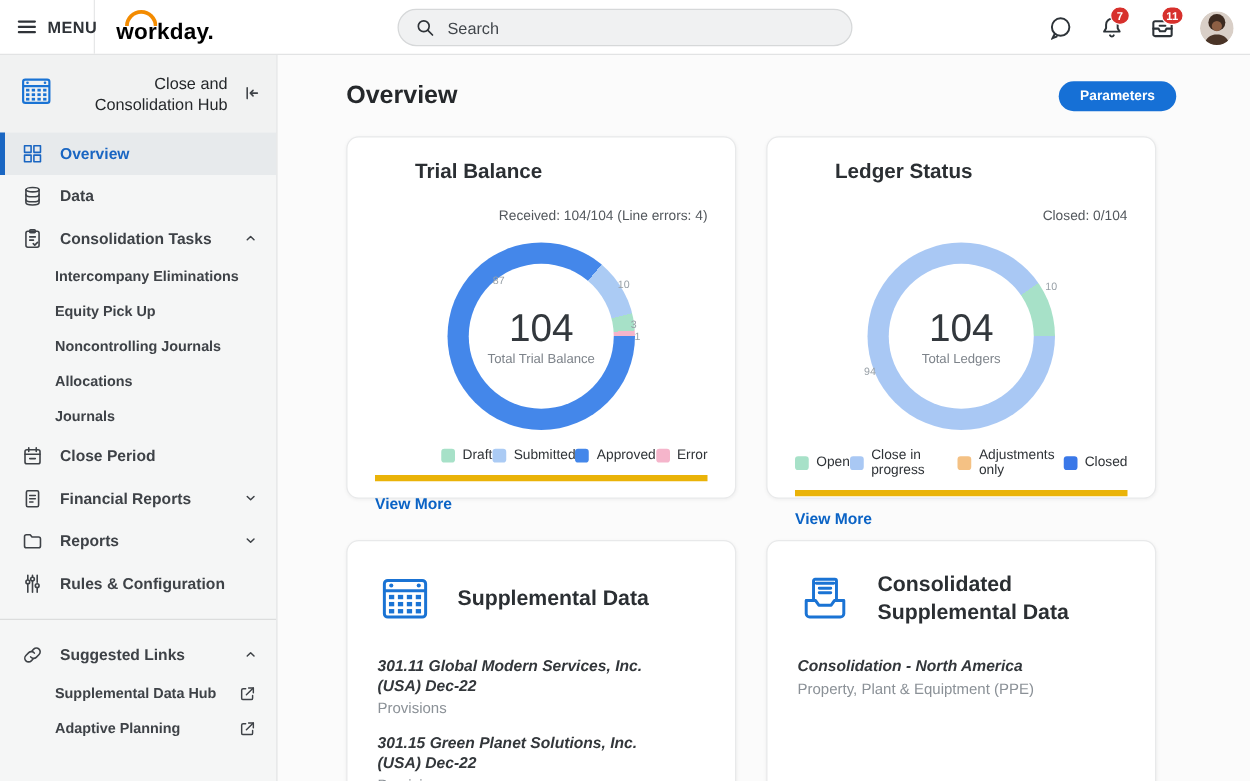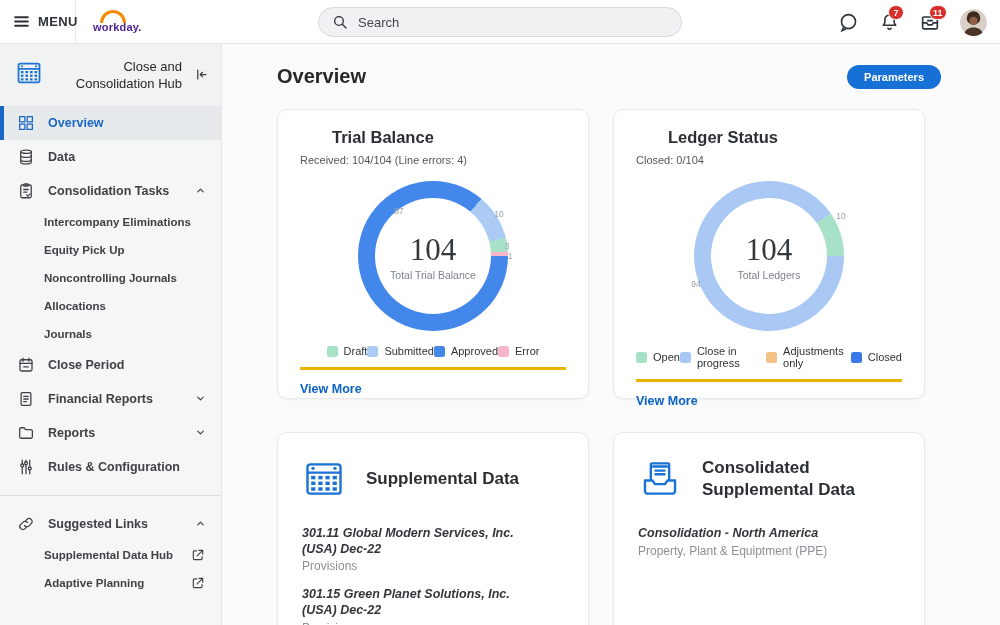--- a/index.html
+++ b/index.html
@@ -6,21 +6,21 @@
   html,body { width:1000px; height:625px; overflow:hidden; background:#fbfbfb;
     font-family:"Liberation Sans", sans-serif; color:#2b2f33; }
 
   
   .topbar { height:44px; background:#fff; border-bottom:1px solid #e2e3e4;
     display:flex; align-items:center; position:relative; z-index:5; }
   .menu-group { width:76px; height:100%; display:flex; align-items:center; gap:8px;
     padding-left:13px; border-right:1px solid #e6e7e8; cursor:pointer; }
   .menu-label { font-size:13px; font-weight:700; letter-spacing:.4px; color:#2f3338; }
   .logo { margin-left:17px; position:relative; padding-top:8px; }
-  .logo-text { font-size:11px; font-weight:700; color:#4c1d95; letter-spacing:.2px; }
+  .logo-text { font-size:18px; font-weight:700; color:#000000; letter-spacing:.2px; }
   .logo-arc { position:absolute; top:1px; left:7px; width:26px; height:13px;
     border:3px solid #f38b00; border-bottom:none; border-radius:14px 14px 0 0; }
   .search { position:absolute; left:318px; top:7px; width:364px; height:30px;
     background:#f0f1f2; border:1px solid #d6d8d9; border-radius:16px;
     display:flex; align-items:center; gap:10px; padding:0 13px; }
   .search input { border:none; outline:none; background:transparent; flex:1;
     font-size:13px; color:#2f3338; font-family:"Liberation Sans",sans-serif; }
   .search input::placeholder { color:#41464b; opacity:1; }
   .topbar-right { position:absolute; right:13px; top:0; height:44px;
     display:flex; align-items:center; gap:19px; }
@@ -63,36 +63,36 @@
   .params-btn { background:#1670d6; color:#fff; border:none; border-radius:13px;
     font-size:11px; font-weight:700; padding:6px 17px; cursor:pointer;
     font-family:"Liberation Sans",sans-serif; }
   .cards { display:grid; grid-template-columns:312px 312px; gap:33px 24px; width:648px; }
   .card { background:#fff; border:1px solid #e8e9ea; border-radius:10px;
     box-shadow:0 1px 3px rgba(0,0,0,.05); }
 
   
   .chart-card { height:290px; padding:18px 22px 0; }
   .card-title { font-size:16.5px; font-weight:700; color:#2b2f33;margin-left:32px; }
-  .card-subtitle { font-size:11px; color:#52575c; margin-top:7px; height:13px; }
+  .card-subtitle { font-size:11px; color:#52575c; margin-top:20px; height:13px;text-align:right; }
   .chart-area { position:relative; height:170px; margin-top:4px; }
   .donut { position:absolute; left:50%; top:50%; transform:translate(-50%,-50%);
     width:150px; height:150px; border-radius:50%; }
   .donut::after { content:""; position:absolute; inset:17px; background:#fff;
     border-radius:50%; }
   .donut-center { position:absolute; left:50%; top:50%; transform:translate(-50%,-50%);
     text-align:center; z-index:2; width:120px; }
-  .donut-value { font-size:31px; font-weight:400; color:#33383d;font-family:Liberation Serif, serif; }
+  .donut-value { font-size:31px; font-weight:400; color:#33383d; }
   .donut-label { font-size:10.5px; color:#7d838a; margin-top:1px; }
   .seg-label { position:absolute; font-size:8.5px; color:#98a0a7; z-index:3;
     transform:translate(-50%,-50%); }
-  .legend { display:flex; justify-content:center; margin-top:4px; }
+  .legend { display:flex; justify-content:flex-end; margin-top:4px; }
   .legend-item { display:flex; align-items:center; gap:6px; font-size:11px; color:#2f3337; }
   .legend-chip { width:11px; height:11px; border-radius:2.5px; flex-shrink:0; }
-  .card-footer { border-top:3px solid #eab308; margin-top:10px; padding-top:9px; }
+  .card-footer { border-top:5px solid #eab308; margin-top:10px; padding-top:9px; }
   .view-more { font-size:12.5px; font-weight:700; color:#0b63c5; cursor:pointer;
     display:inline-block; }
 
   
   .list-card { height:260px; padding:24px; }
   .list-card-header { display:flex; gap:20px; align-items:center; }
   .big-icon { flex-shrink:0; display:flex; }
   .big-icon svg { stroke:#1a73d4; }
   .list-card-title { font-size:17px; font-weight:700; color:#2b2f33;
     line-height:1.3; max-width:205px; }

